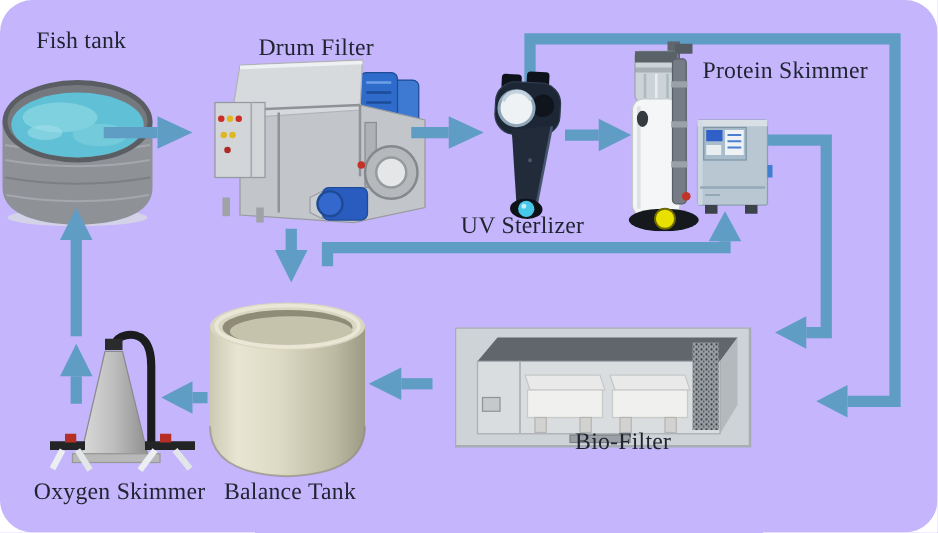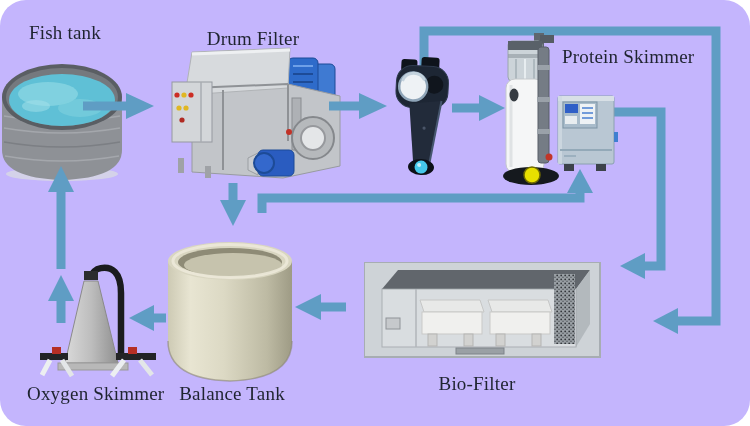--- a/index.html
+++ b/index.html
@@ -237,18 +237,19 @@
       <polygon class="flow-head" points="61,275 48,301 74,301"></polygon>
     </g>
     <g>
       <path class="flow-line" d="M61,269 V192"></path>
       <polygon class="flow-head" points="61,166 48,192 74,192"></polygon>
     </g>
   </svg>
 
   <div class="label" style="left:10px;top:22px;width:110px;">Fish tank</div>
   <div class="label" style="left:193px;top:28px;width:120px;">Drum Filter</div>
+  <div class="label" style="left:358px;top:170px;width:120px;">UV Sterlizer</div>
   <div class="label left" style="left:562px;top:46px;width:175px;">Protein Skimmer</div>
-  <div class="label" style="left:417px;top:373px;width:120px;">Bio-Filter</div>
+  <div class="label" style="left:417px;top:343px;width:120px;text-align:right;">Bio-Filter</div>
   <div class="label" style="left:167px;top:383px;width:130px;text-align:center;">Balance Tank</div>
   <div class="label" style="left:27px;top:383px;width:130px;">Oxygen Skimmer</div>
 
 </div>
 
 </body></html>

